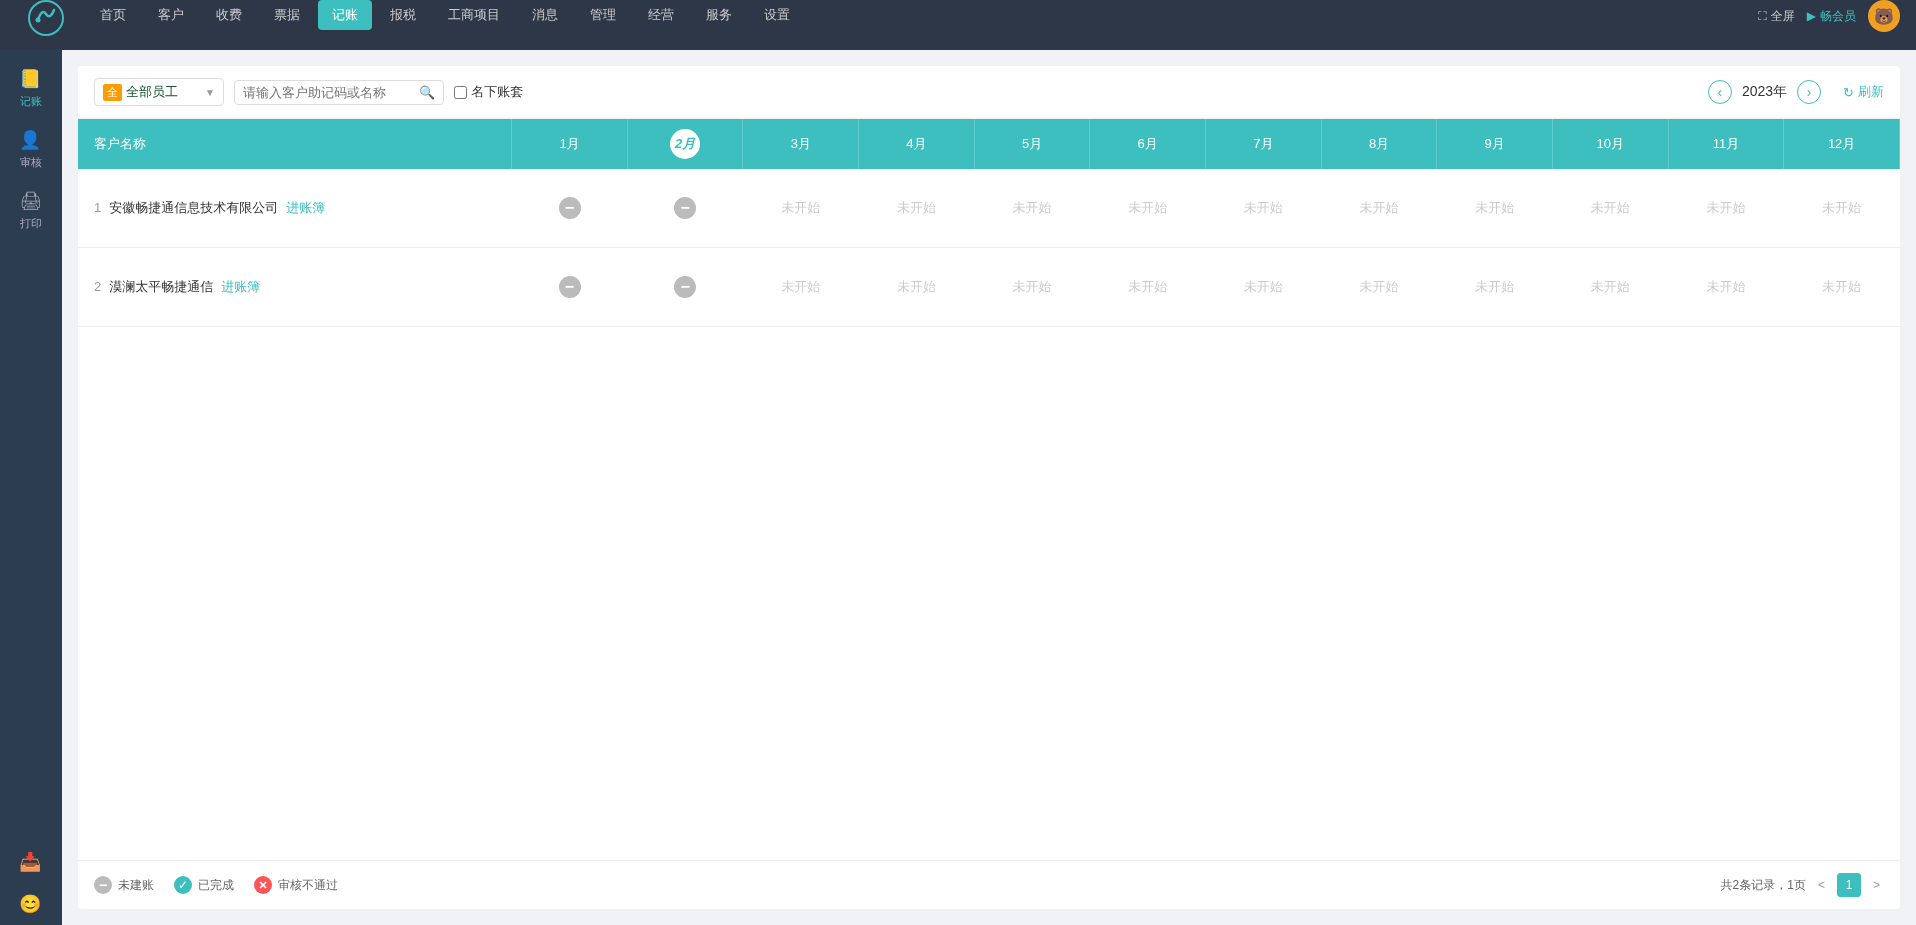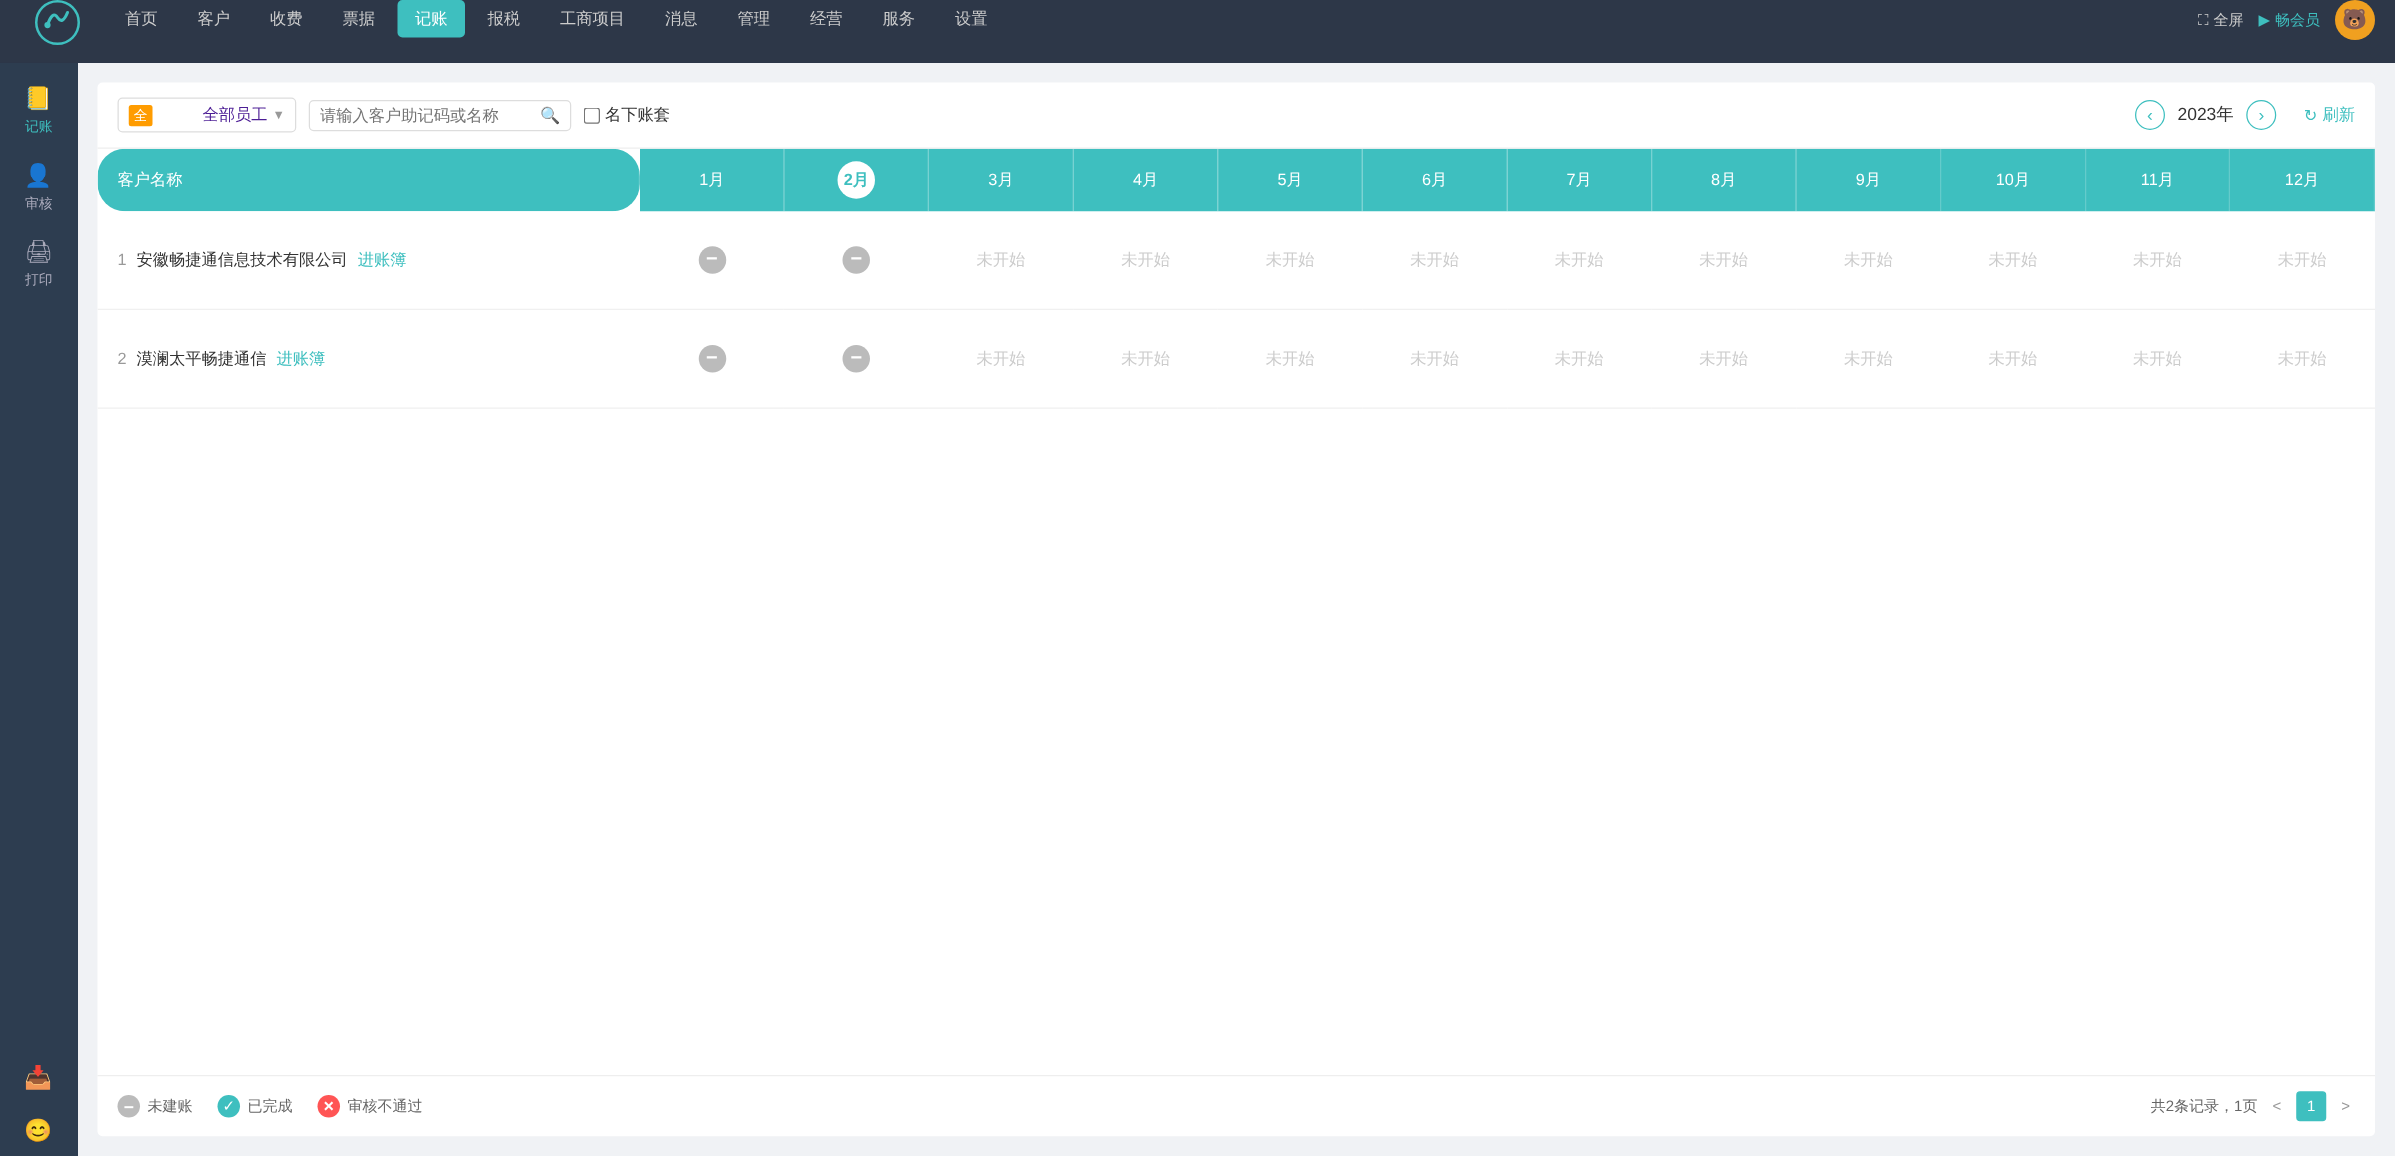--- a/index.html
+++ b/index.html
@@ -60,21 +60,21 @@
     .toolbar {
       display: flex; align-items: center; padding: 12px 16px; gap: 10px; border-bottom: 1px solid #eee;
     }
     .employee-select {
       display: flex; align-items: center;
       border: 1px solid #ddd; border-radius: 4px;
       padding: 4px 8px; background: #fff; cursor: pointer;
       min-width: 130px; gap: 4px;
     }
     .employee-select .tag { background: #ff9c00; color: #fff; font-size: 11px; padding: 1px 4px; border-radius: 2px; }
-    .employee-select .text { flex: 1; font-size: 13px; color: #4c1d95; margin-left: 36px; }
+    .employee-select .text { flex: 1; font-size: 13px; color: #14532d; }
     .employee-select .arrow { color: #999; font-size: 10px; }
     .search-box {
       display: flex; align-items: center;
       border: 1px solid #ddd; border-radius: 4px; padding: 4px 8px;
       background: #fff; gap: 6px; min-width: 200px;
     }
     .search-box input {
       border: none; outline: none; font-size: 13px; color: #999; width: 170px;
     }
     .search-icon { color: #999; cursor: pointer; }
@@ -94,25 +94,25 @@
 
     
     .table-wrap { flex: 1; overflow-x: auto; }
     table { width: 100%; border-collapse: collapse; }
     thead tr { background: #3ebfbf; }
     thead th {
       color: #fff; font-weight: 500; font-size: 13px;
       padding: 10px 8px; text-align: center; border-right: 1px solid rgba(255,255,255,0.2);
       white-space: nowrap;
     }
-    thead th:first-child { text-align: left; padding-left: 16px; min-width: 300px; border-radius: 22px; }
+    thead th:first-child { text-align: left; padding-left: 16px; min-width: 300px; }
     .month-badge {
       display: inline-flex; align-items: center; justify-content: center;
       width: 30px; height: 30px; border-radius: 50%; background: #fff;
-      color: #3ebfbf; font-weight: bold; font-size: 13px;
+      color: #3ebfbf; font-weight: bold; font-size: 13px; font-style: italic;
     }
 
     tbody tr { border-bottom: 1px solid #f0f0f0; }
     tbody td { padding: 28px 8px; text-align: center; font-size: 13px; color: #666; vertical-align: middle; }
     tbody td:first-child { text-align: left; padding-left: 16px; }
 
     .row-num { color: #999; margin-right: 8px; }
     .company-name { color: #333; }
     .link-btn { color: #3ebfbf; cursor: pointer; margin-left: 8px; }
 

